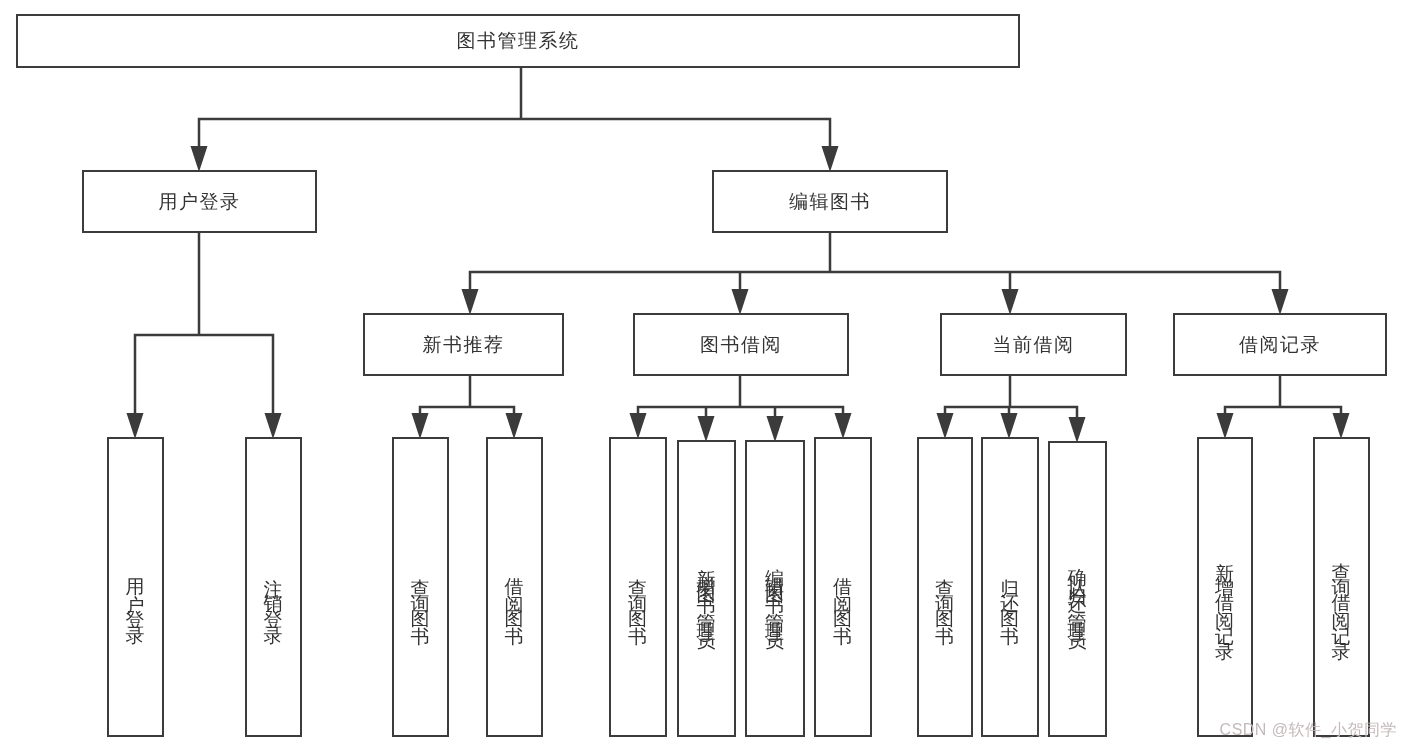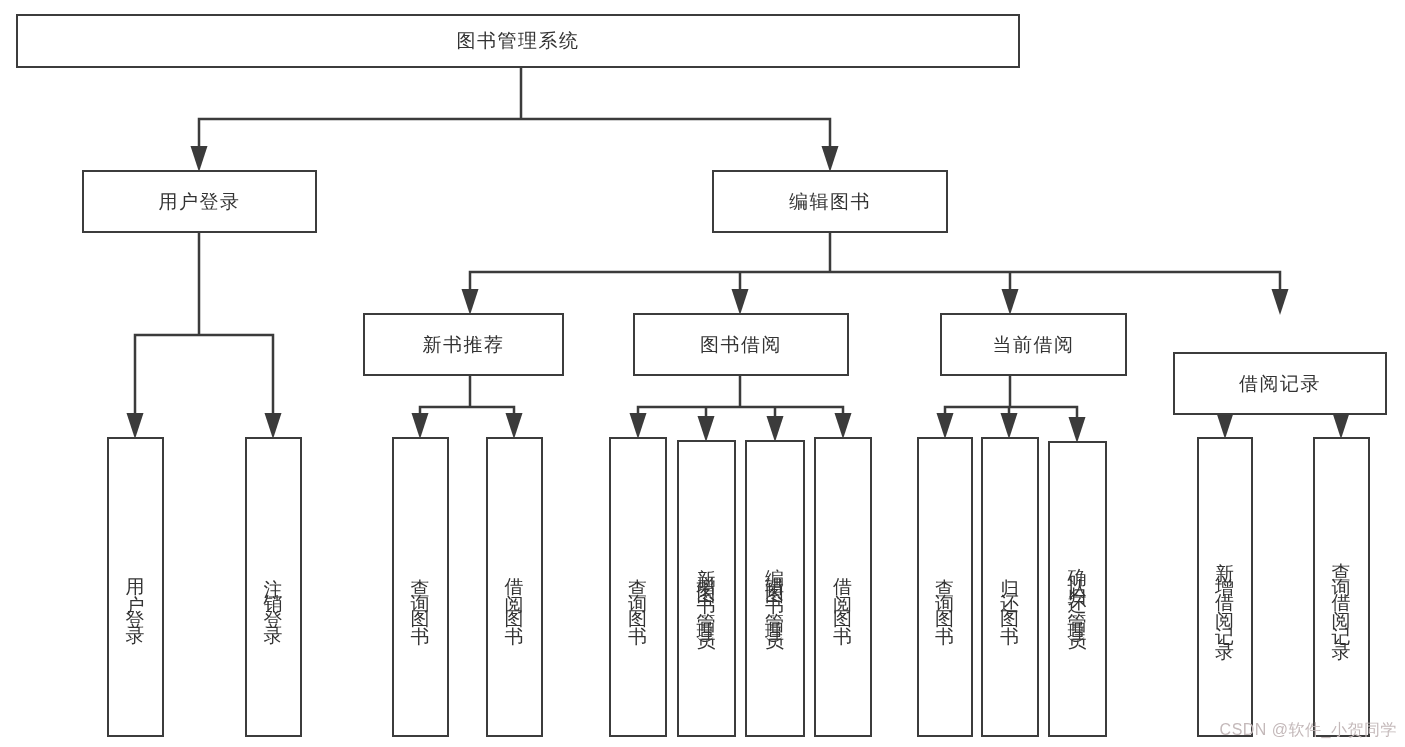--- a/index.html
+++ b/index.html
@@ -69,21 +69,21 @@
       <polygon points="1225,439 1216.5,413 1233.5,413" class="arrow"></polygon>
       <polygon points="1341,439 1332.5,413 1349.5,413" class="arrow"></polygon>
     </svg>
   <div id="nodes">
       <div class="node h" style="left: 16px; top: 14px; width: 1004px; height: 54px;">图书管理系统</div>
       <div class="node h" style="left: 82px; top: 170px; width: 235px; height: 63px;">用户登录</div>
       <div class="node h" style="left: 712px; top: 170px; width: 236px; height: 63px;">编辑图书</div>
       <div class="node h" style="left: 363px; top: 313px; width: 201px; height: 63px;">新书推荐</div>
       <div class="node h" style="left: 633px; top: 313px; width: 216px; height: 63px;">图书借阅</div>
       <div class="node h" style="left: 923px; top: 313px; width: 187px; height: 63px; margin-left: 17px;">当前借阅</div>
-      <div class="node h" style="left: 1173px; top: 313px; width: 214px; height: 63px; margin-top: 39px;">借阅记录</div>
+      <div class="node h" style="left: 1173px; top: 313px; width: 214px; height: 63px;">借阅记录</div>
       <div class="node v" style="left: 107px; top: 437px; width: 57px; height: 300px;">
         <span style="letter-spacing: 16px; margin-bottom: -16px;">用户登录</span>
       </div>
       <div class="node v" style="left: 245px; top: 437px; width: 57px; height: 300px;">
         <span style="letter-spacing: 16px; margin-bottom: -16px;">注销登录</span>
       </div>
       <div class="node v" style="left: 392px; top: 437px; width: 57px; height: 300px;">
         <span style="letter-spacing: 16px; margin-bottom: -16px;">查询图书</span>
       </div>
       <div class="node v" style="left: 486px; top: 437px; width: 57px; height: 300px;">

